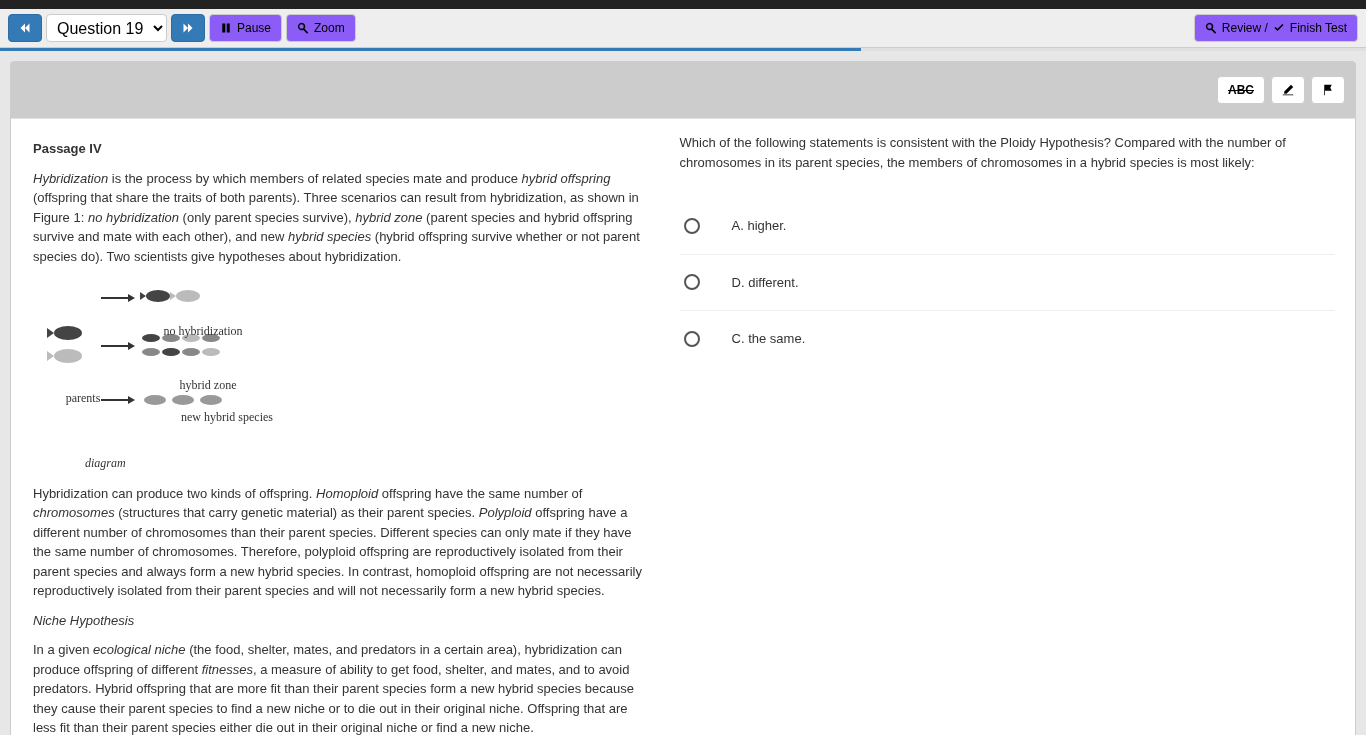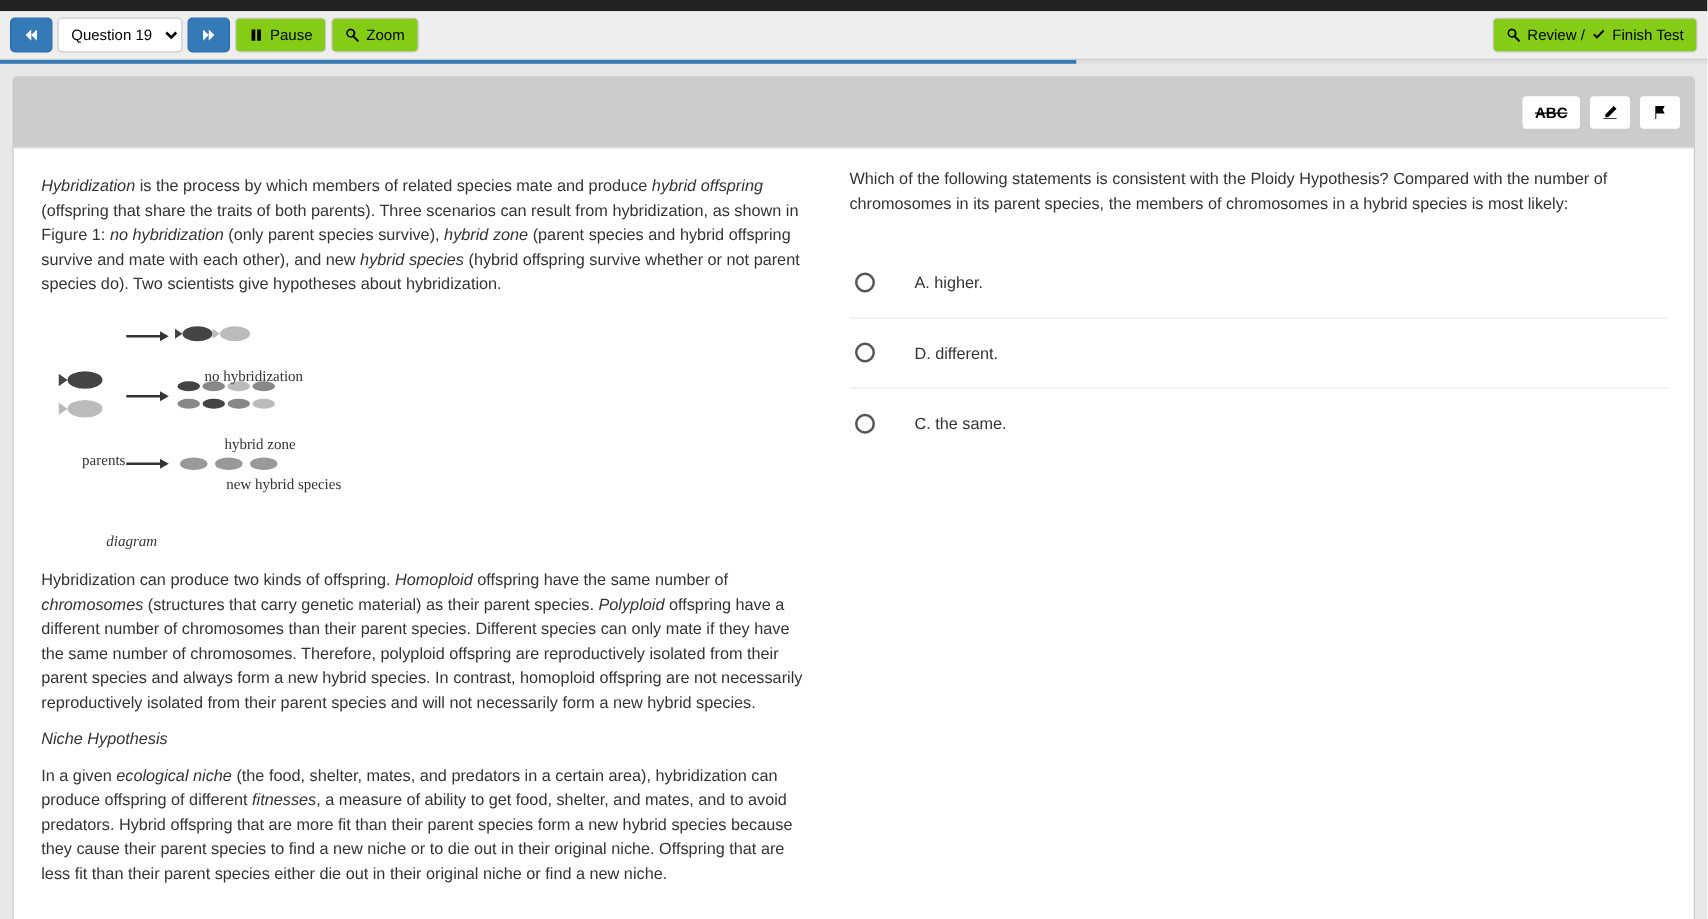--- a/index.html
+++ b/index.html
@@ -1,21 +1,21 @@
 <!DOCTYPE html>
 <html><head>
 <meta charset="utf-8">
 <style>
 * { box-sizing: border-box; margin: 0; padding: 0; }
 body { font-family: Arial, Helvetica, sans-serif; font-size: 13px; color: #333; background: #e7e7e7; }
 .topstrip { height: 9px; background: #222; }
 .toolbar { background: #eee; border-bottom: 1px solid #ccc; padding: 5px 8px; display: flex; align-items: center; gap: 4px; }
-.btn { background: #84cc16; border: 1px solid #ccc; border-radius: 4px; padding: 4px 10px; font-size: 12px; display: inline-flex; align-items: center; gap: 5px; cursor: pointer; height: 28px; }
+.btn { background: #8b5cf6; border: 1px solid #ccc; border-radius: 4px; padding: 4px 10px; font-size: 12px; display: inline-flex; align-items: center; gap: 5px; cursor: pointer; height: 28px; }
 .btn-primary { background: #337ab7; border-color: #2e6da4; color: #fff; }
-select.q-select { border: 1px solid #ccc; border-radius: 4px; height: 28px; font-size: 12px; padding: 2px 6px; background: #fff; min-width: 100px; }
+select.q-select { border: 1px solid #ccc; border-radius: 4px; height: 28px; font-size: 16px; padding: 2px 6px; background: #fff; min-width: 100px; }
 .spacer { flex: 1; }
 .progress { height: 3px; background: #e0e0e0; position: relative; }
 .progress-bar { height: 3px; background: #337ab7; width: 63%; }
 .main { margin: 10px; background: #ccc; border: 1px solid #ccc; border-radius: 4px; }
 .action-row { background: #ccc; padding: 14px 10px; display: flex; justify-content: flex-end; gap: 6px; }
 .action-row .btn { background: #fff; }
 .abc { text-decoration: line-through; font-weight: bold; }
 .content { background: #fff; display: flex; border-top: 1px solid #e2e2e2; min-height: 580px; }
 .passage { width: 49%; padding: 20px 22px; font-size: 13px; line-height: 1.5; }
 .passage p { margin-bottom: 10px; }
@@ -89,20 +89,21 @@
     </button>
     <button class="btn">
       <svg class="icon" viewBox="0 0 16 16">
           <path d="M3 1v14h1V9h9l-2-4 2-4H4V1z"></path>
         </svg>
     </button>
   </div>
 
   <div class="content">
     <div class="passage">
+      <p class="bold">Passage IV</p>
       <p>
         <span class="italic">Hybridization</span><span> is the process by which members of related species mate and produce </span><span class="italic">hybrid offspring</span><span> (offspring that share the traits of both parents). Three scenarios can result from hybridization, as shown in Figure 1: </span><span class="italic">no hybridization</span><span> (only parent species survive), </span><span class="italic">hybrid zone</span><span> (parent species and hybrid offspring survive and mate with each other), and new </span><span class="italic">hybrid species</span><span> (hybrid offspring survive whether or not parent species do). Two scientists give hypotheses about hybridization.</span>
       </p>
 
       <div class="figure">
         <svg width="220" height="170" viewBox="0 0 220 170">
 
           <ellipse cx="25" cy="55" rx="14" ry="7" fill="#444"></ellipse>
             <polygon points="11,55 4,50 4,60" fill="#444"></polygon>
           <ellipse cx="25" cy="78" rx="14" ry="7" fill="#bbb"></ellipse>

